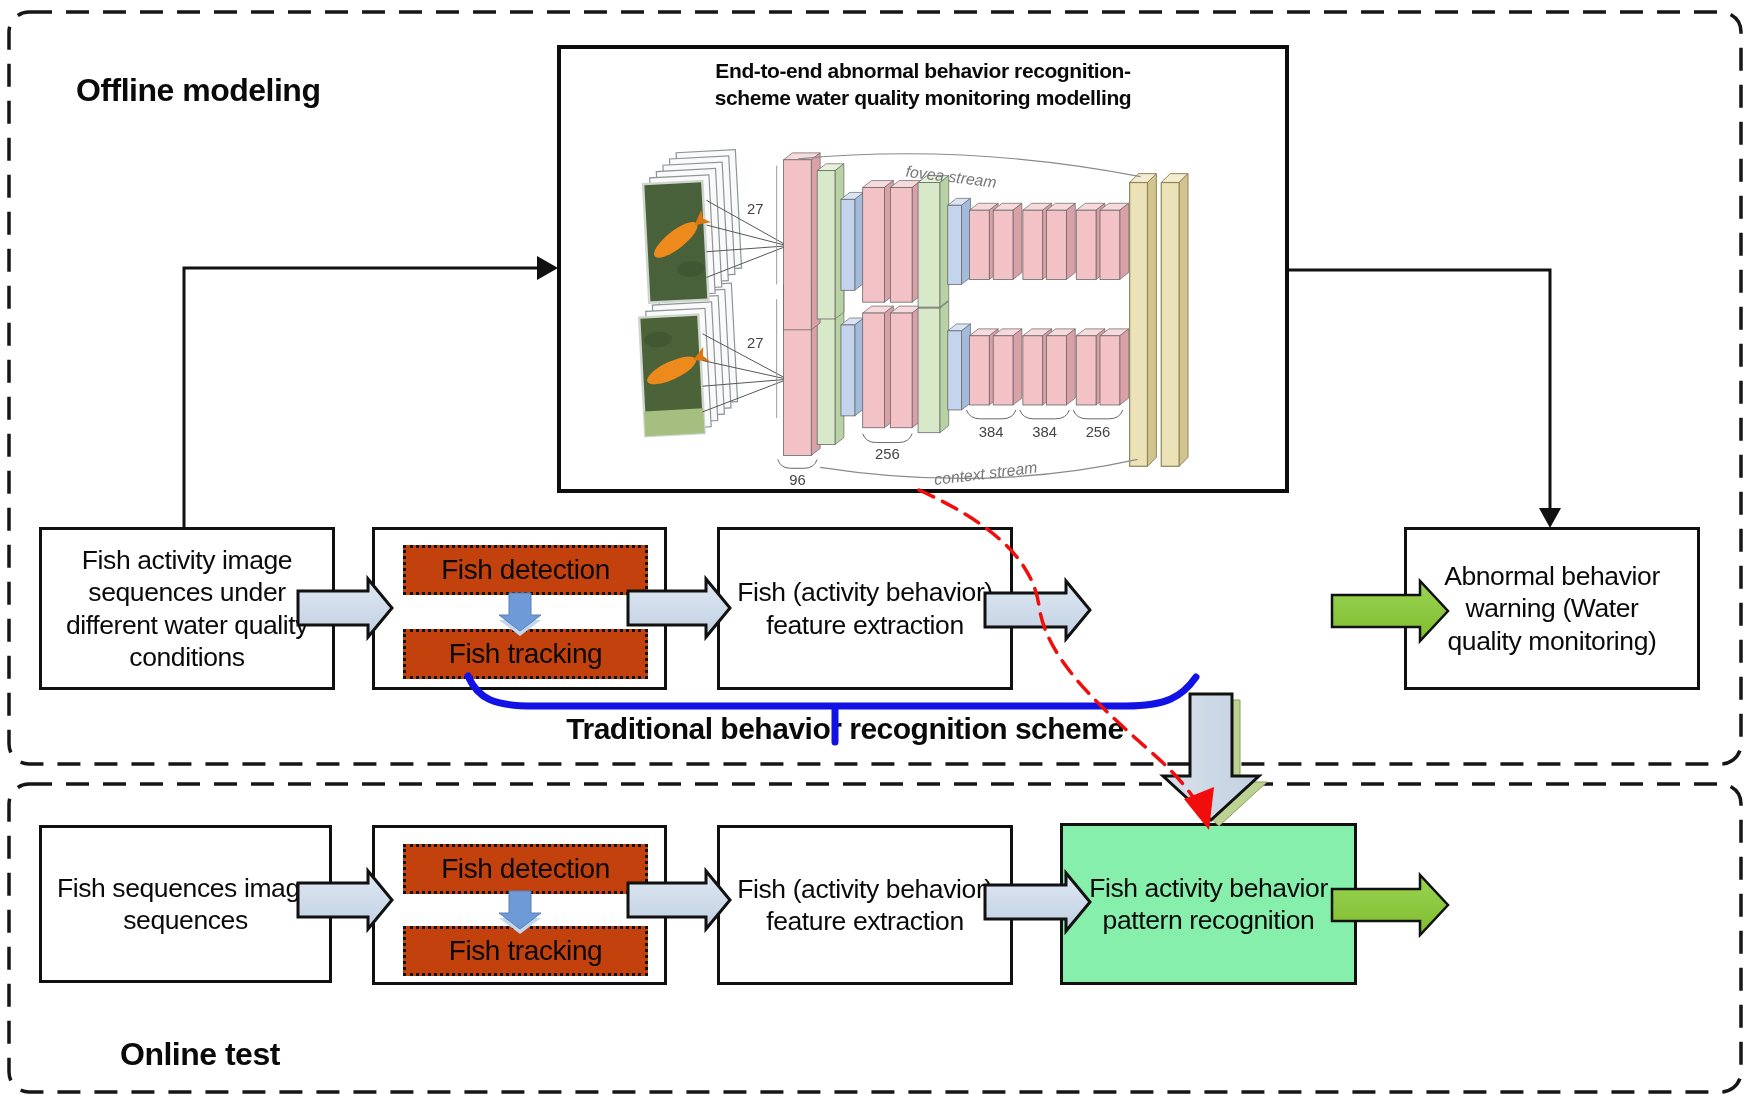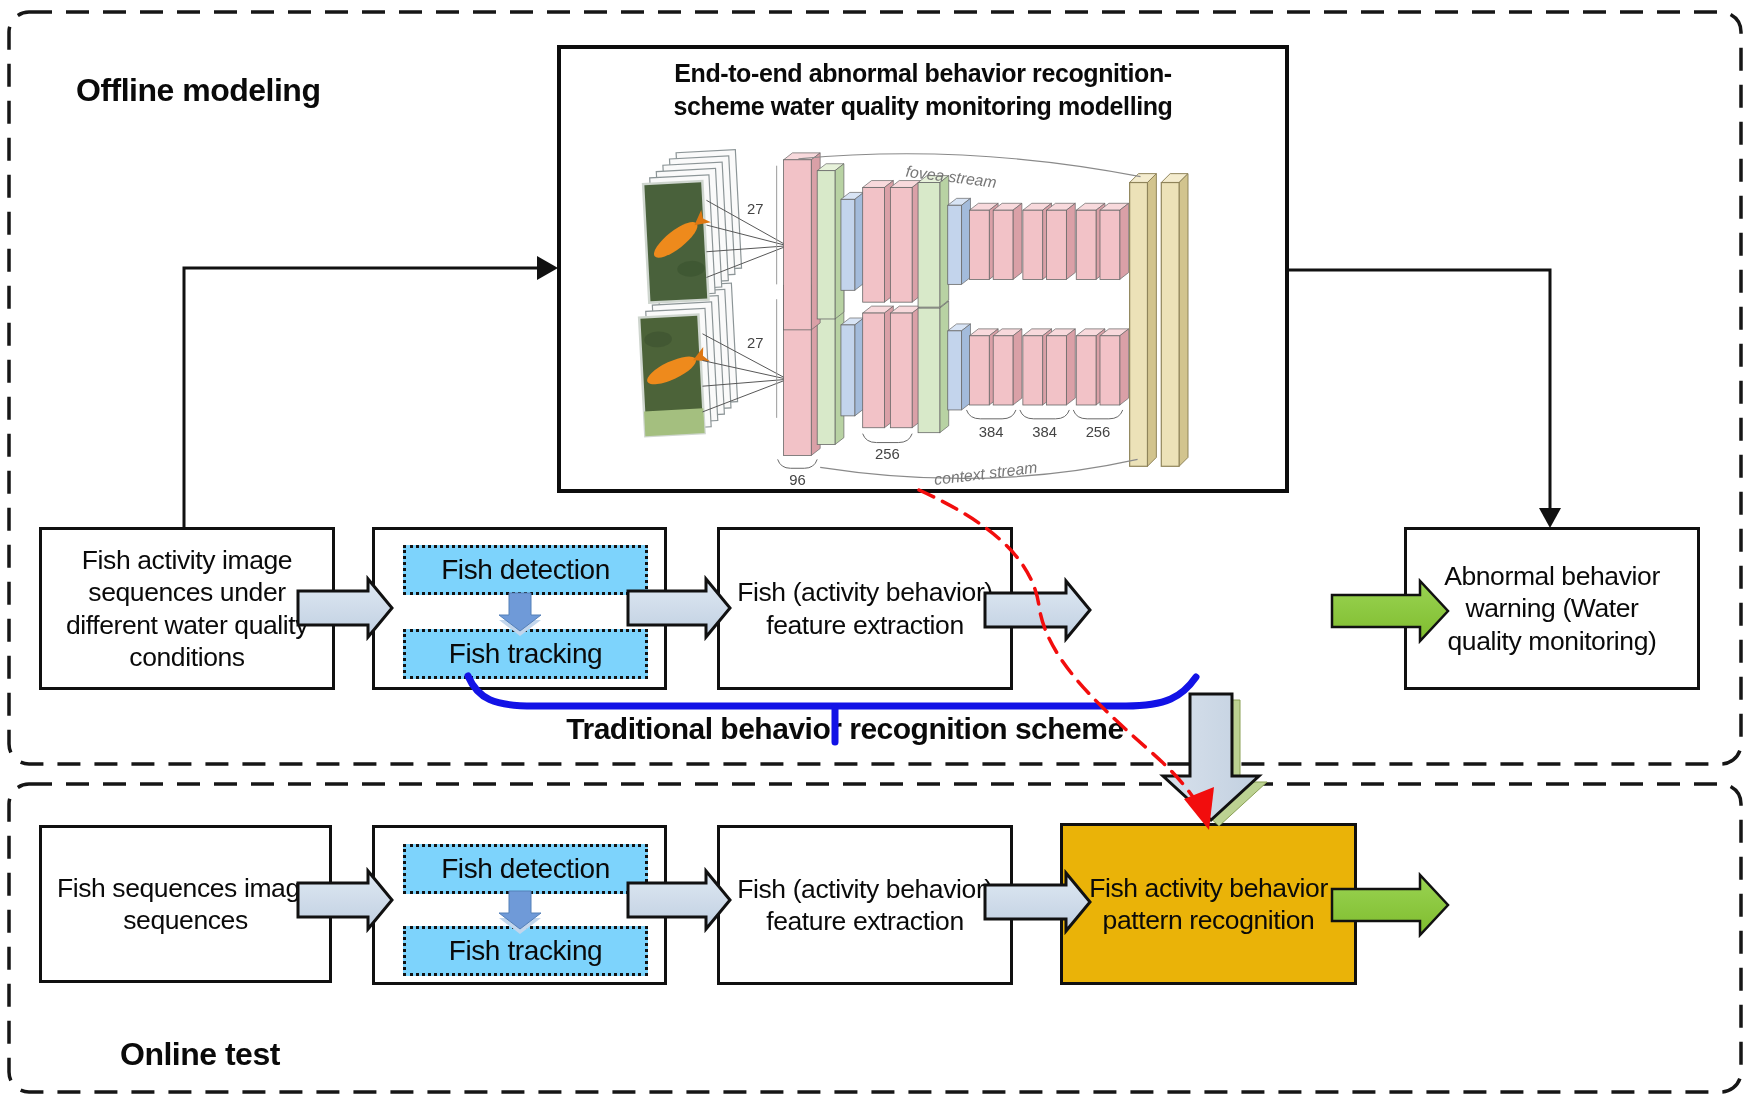--- a/index.html
+++ b/index.html
@@ -7,30 +7,30 @@
           font-family:"Liberation Sans","DejaVu Sans",sans-serif;color:#0a0a0a;}
   svg.layer{position:absolute;left:0;top:0;width:1750px;height:1102px;pointer-events:none;}
   .under{z-index:0;} .over{z-index:5;}
   .section-label{position:absolute;font-weight:bold;font-size:32px;letter-spacing:-0.5px;z-index:2;}
   .offline-label{left:76px;top:72px;}
   .online-label{left:120px;top:1036px;}
   .fbox{position:absolute;box-sizing:border-box;border:3px solid #101010;background:#fff;
         display:flex;align-items:center;justify-content:center;text-align:center;
         font-size:26.5px;line-height:1.22;letter-spacing:-0.4px;z-index:2;padding:0 10px;}
   .pad-wide{padding:0 26px;}
-  .dbox{position:absolute;box-sizing:border-box;border:3px dotted #111;background:#7dd3fc;
+  .dbox{position:absolute;box-sizing:border-box;border:3px dotted #111;background:#c2410c;
         display:flex;align-items:center;justify-content:center;text-align:center;
         font-size:28px;letter-spacing:-0.4px;}
   .cnn-box{position:absolute;left:557px;top:45px;width:732px;height:448px;box-sizing:border-box;
            border:4px solid #0d0d0d;background:#fff;z-index:1;}
-  .cnn-title{margin-top:8px;text-align:center;font-weight:bold;font-size:25px;line-height:1.3;letter-spacing:-0.4px;}
+  .cnn-title{margin-top:8px;text-align:center;font-weight:bold;font-size:21px;line-height:1.3;letter-spacing:-0.4px;}
   .cnn-svg{position:absolute;left:0;top:92px;width:724px;height:352px;}
   .brace-label{position:absolute;left:540px;top:712px;width:610px;text-align:center;
                font-size:30px;font-weight:bold;letter-spacing:-0.5px;z-index:4;}
-  .blue-fill{background:#eab308;}
+  .blue-fill{background:#86efac;}
   .pink-round{background:#f2dddc;border-radius:26px;}
 </style>
 </head>
 <body>
 
 <div class="canvas">
 
   <svg class="layer under">
     <rect x="9" y="12" width="1732" height="752" rx="20" fill="none" stroke="#161616" stroke-width="3.5" stroke-dasharray="23 14"></rect>
     <rect x="9" y="784" width="1732" height="308" rx="20" fill="none" stroke="#161616" stroke-width="3.5" stroke-dasharray="23 14"></rect>

